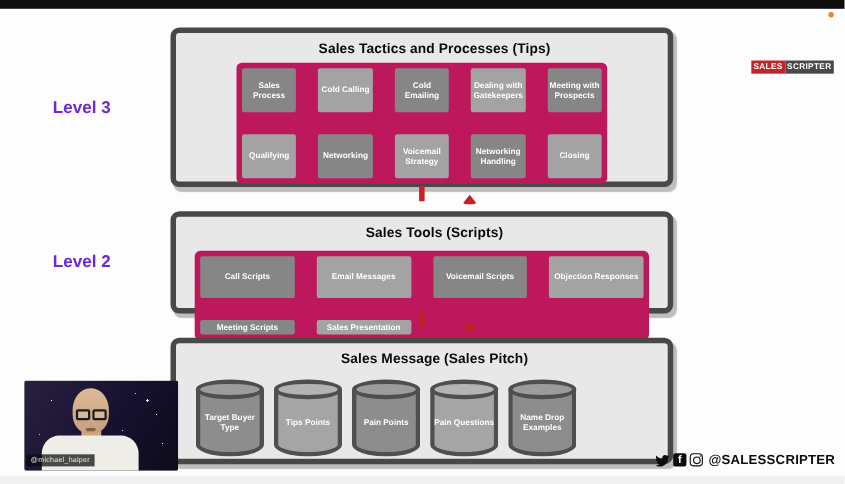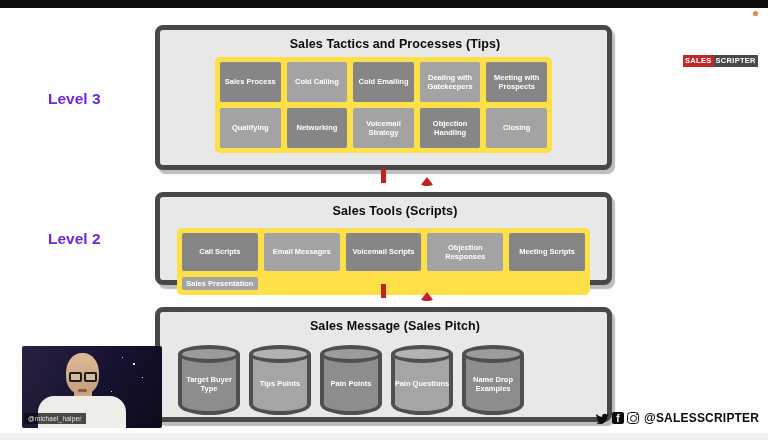--- a/index.html
+++ b/index.html
@@ -18,23 +18,23 @@
   .side-label { position:absolute; font-size:15.5px; font-weight:bold; color:#6d28d9; }
   .side-label.l3 { left:48px; top:90px; }
   .side-label.l2 { left:48px; top:230px; }
 
   .container { position:absolute; left:155px; width:457px; background:#e8e8e8; border:5px solid #484848; border-radius:8px; box-shadow:3px 4px 1px rgba(125,125,125,.5); }
   .c3 { top:25px; height:145px; }
   .c2 { top:192px; height:93px; }
   .c1 { top:307px; height:115px; }
   .container .title { text-align:center; font-weight:bold; font-size:12.5px; color:#0a0a0a; margin-top:7px; letter-spacing:.1px;margin-left:23px; }
 
-  .panel { background:#fde047; border-radius:5px; display:grid; gap:6px; padding:5px; }
+  .panel { background:#be185d; border-radius:5px; display:grid; gap:20px; padding:5px; }
   .panel3 { margin:6px auto 0; width:337px; grid-template-columns:repeat(5,1fr); grid-template-rows:repeat(2,40px); }
-  .panel2 { margin:10px auto 0; width:413px; grid-template-columns:repeat(5,1fr); grid-template-rows:38px; }
+  .panel2 { margin:10px auto 0; width:413px; grid-template-columns:repeat(4,1fr); grid-template-rows:38px; }
   .box { display:flex; align-items:center; justify-content:center; text-align:center; color:#fff; font-weight:bold; font-size:7.5px; line-height:1.25; border-radius:2px; padding:2px; }
   .box.dark { background:#868686; }
   .box.light { background:#a3a3a3; }
 
   .cyl-row { display:flex; gap:9px; margin:12px 0 0 18px; }
   .cyl { position:relative; width:62px; height:70px; flex:none; }
   .cyl-top { position:absolute; left:0; top:0; width:62px; height:18px; border-radius:50%; border:4px solid #4f4f4f; z-index:2; }
   .cyl-body { position:absolute; left:0; top:9px; width:62px; height:61px; border:4px solid #4f4f4f; border-top:none; border-radius:0 0 31px 31px / 0 0 11px 11px; }
   .cyl.light .cyl-top { background:#b3b3b3; }
   .cyl.light .cyl-body { background:#a5a5a5; }
@@ -94,21 +94,21 @@
     <div class="title">Sales Tactics and Processes (Tips)</div>
     <div class="panel panel3">
       <div class="box dark">Sales Process</div>
       <div class="box light">Cold Calling</div>
       <div class="box dark">Cold Emailing</div>
       <div class="box light">Dealing with Gatekeepers</div>
       <div class="box dark">Meeting with Prospects</div>
       <div class="box light">Qualifying</div>
       <div class="box dark">Networking</div>
       <div class="box light">Voicemail Strategy</div>
-      <div class="box dark">Objection Handling</div>
+      <div class="box dark">Networking Handling</div>
       <div class="box light">Closing</div>
     </div>
   </div>
 
   <div class="arrow a1">
     <div class="head"></div>
     <div class="shaft"></div>
   </div>
 
   <div class="container c2">

